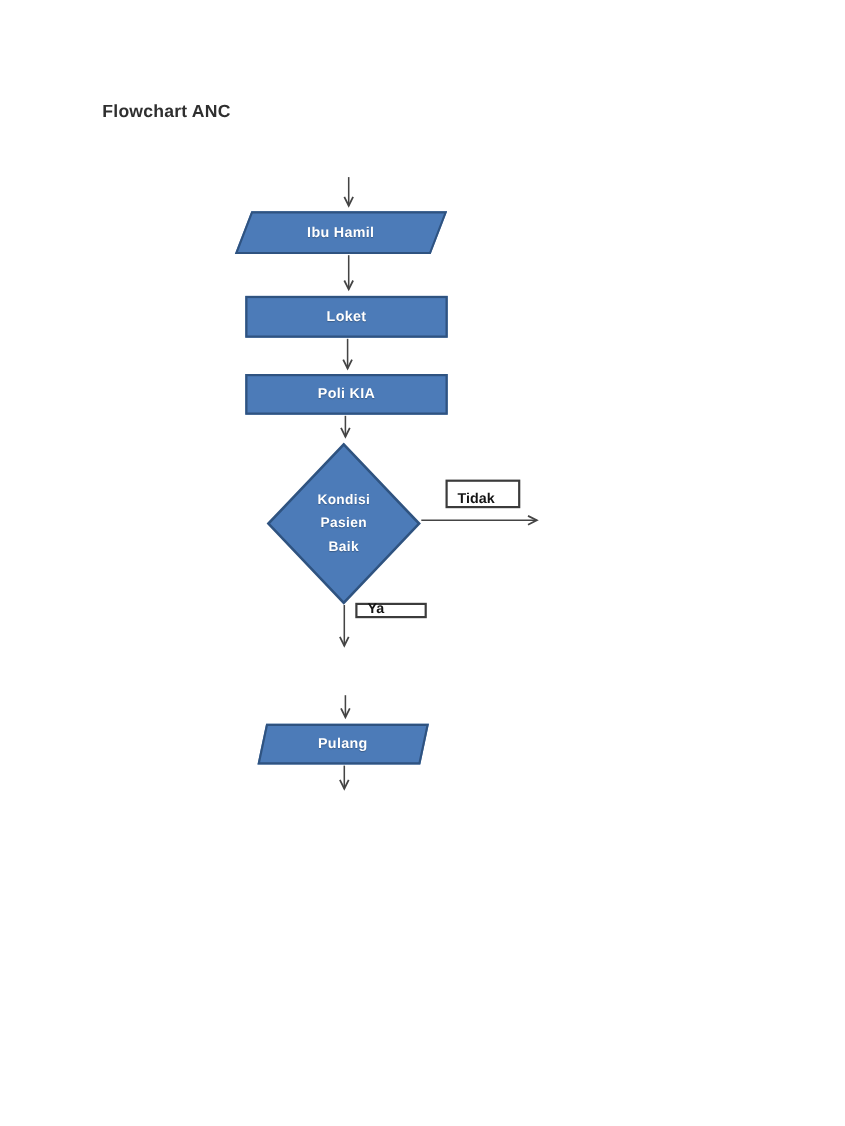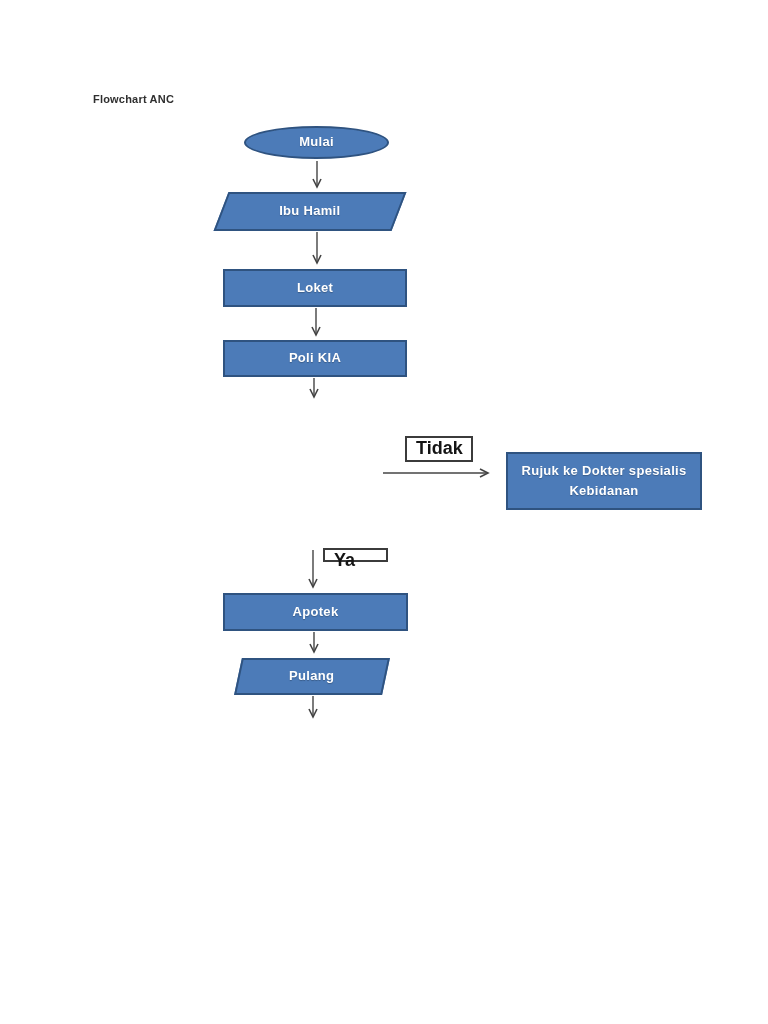--- a/index.html
+++ b/index.html
@@ -5,21 +5,21 @@
   html,body{margin:0;padding:0;background:#ffffff;}
   .page{
     position:relative;
     width:768px;height:1024px;
     background:#ffffff;
     font-family:"Liberation Sans",sans-serif;
     overflow:hidden;
   }
   .doc-title{
     position:absolute;left:93px;top:93px;
-    font-size:11px;font-weight:bold;color:#2f2f2f;
+    font-size:16px;font-weight:bold;color:#2f2f2f;
     letter-spacing:0.2px;
   }
   .connectors{position:absolute;left:0;top:0;pointer-events:none;}
   .node{
     position:absolute;
     background:#4c7bb8;
     border:2px solid #2f5380;
     box-sizing:border-box;
     display:flex;align-items:center;justify-content:center;
     color:#ffffff;font-weight:bold;font-size:13px;
@@ -40,22 +40,22 @@
     display:flex;align-items:center;justify-content:center;
     color:#ffffff;font-weight:bold;font-size:12.5px;
     letter-spacing:0.3px;text-shadow:0 1px 1px rgba(0,0,0,0.25);
   }
   .decision-text span{white-space:pre-line;text-align:center;line-height:1.7;}
   .branch-label{
     position:absolute;
     background:#ffffff;
     border:2px solid #3b3b3b;
     box-sizing:border-box;
-    display:flex;align-items:flex-start;
-    color:#141414;font-weight:bold;font-size:18px;
+    display:flex;align-items:flex-end;
+    color:#141414;font-weight:bold;font-size:13px;
     padding-left:9px;
   }
   
   .n-start  {left:244px;top:126px;width:145px;height:33px;}
   .n-ibu    {left:221px;top:192px;width:178px;height:39px;}
   .n-loket  {left:223px;top:269px;width:184px;height:38px;}
   .n-poli   {left:223px;top:340px;width:184px;height:37px;}
   .n-rujuk  {left:506px;top:452px;width:196px;height:58px;}
   .n-apotek {left:223px;top:593px;width:185px;height:38px;}
   .n-pulang {left:238px;top:658px;width:148px;height:37px;}
@@ -81,52 +81,52 @@
       <line x1="317" y1="232" x2="317" y2="263" marker-end="url(#chev)"></line>
       <line x1="316" y1="308" x2="316" y2="335" marker-end="url(#chev)"></line>
       <line x1="314" y1="378" x2="314" y2="397" marker-end="url(#chev)"></line>
       <line x1="383" y1="473" x2="488" y2="473" marker-end="url(#chev)"></line>
       <line x1="313" y1="550" x2="313" y2="587" marker-end="url(#chev)"></line>
       <line x1="314" y1="632" x2="314" y2="652" marker-end="url(#chev)"></line>
       <line x1="313" y1="696" x2="313" y2="717" marker-end="url(#chev)"></line>
     </g>
   </svg>
 
-  <div class="node terminator n-start">
-    <span>Mulai</span>
-  </div>
 
   <div class="node skew21 n-ibu">
     <span>Ibu Hamil</span>
   </div>
 
   <div class="node n-poli">
     <span>Poli KIA</span>
   </div>
 
   <div class="node n-loket">
     <span>Loket</span>
   </div>
 
+  <div class="decision-wrap">
+    <svg width="141" height="148" viewBox="0 0 141 148">
+      <polygon points="70.5,2 139,74 70.5,146 2,74" fill="#4c7bb8" stroke="#2f5380" stroke-width="2.4"></polygon>
+    </svg>
+    <div class="decision-text">
+      <span>Kondisi
+Pasien
+Baik</span>
+    </div>
+  </div>
 
   <div class="branch-label l-tidak">
     <span>Tidak</span>
   </div>
 
   <div class="branch-label l-ya">
     <span>Ya</span>
   </div>
 
-  <div class="node n-rujuk">
-    <span>Rujuk ke Dokter spesialis
-Kebidanan</span>
-  </div>
 
-  <div class="node n-apotek">
-    <span>Apotek</span>
-  </div>
 
   <div class="node skew12 n-pulang">
     <span>Pulang</span>
   </div>
 
 
 </div>
 
 </body></html>

